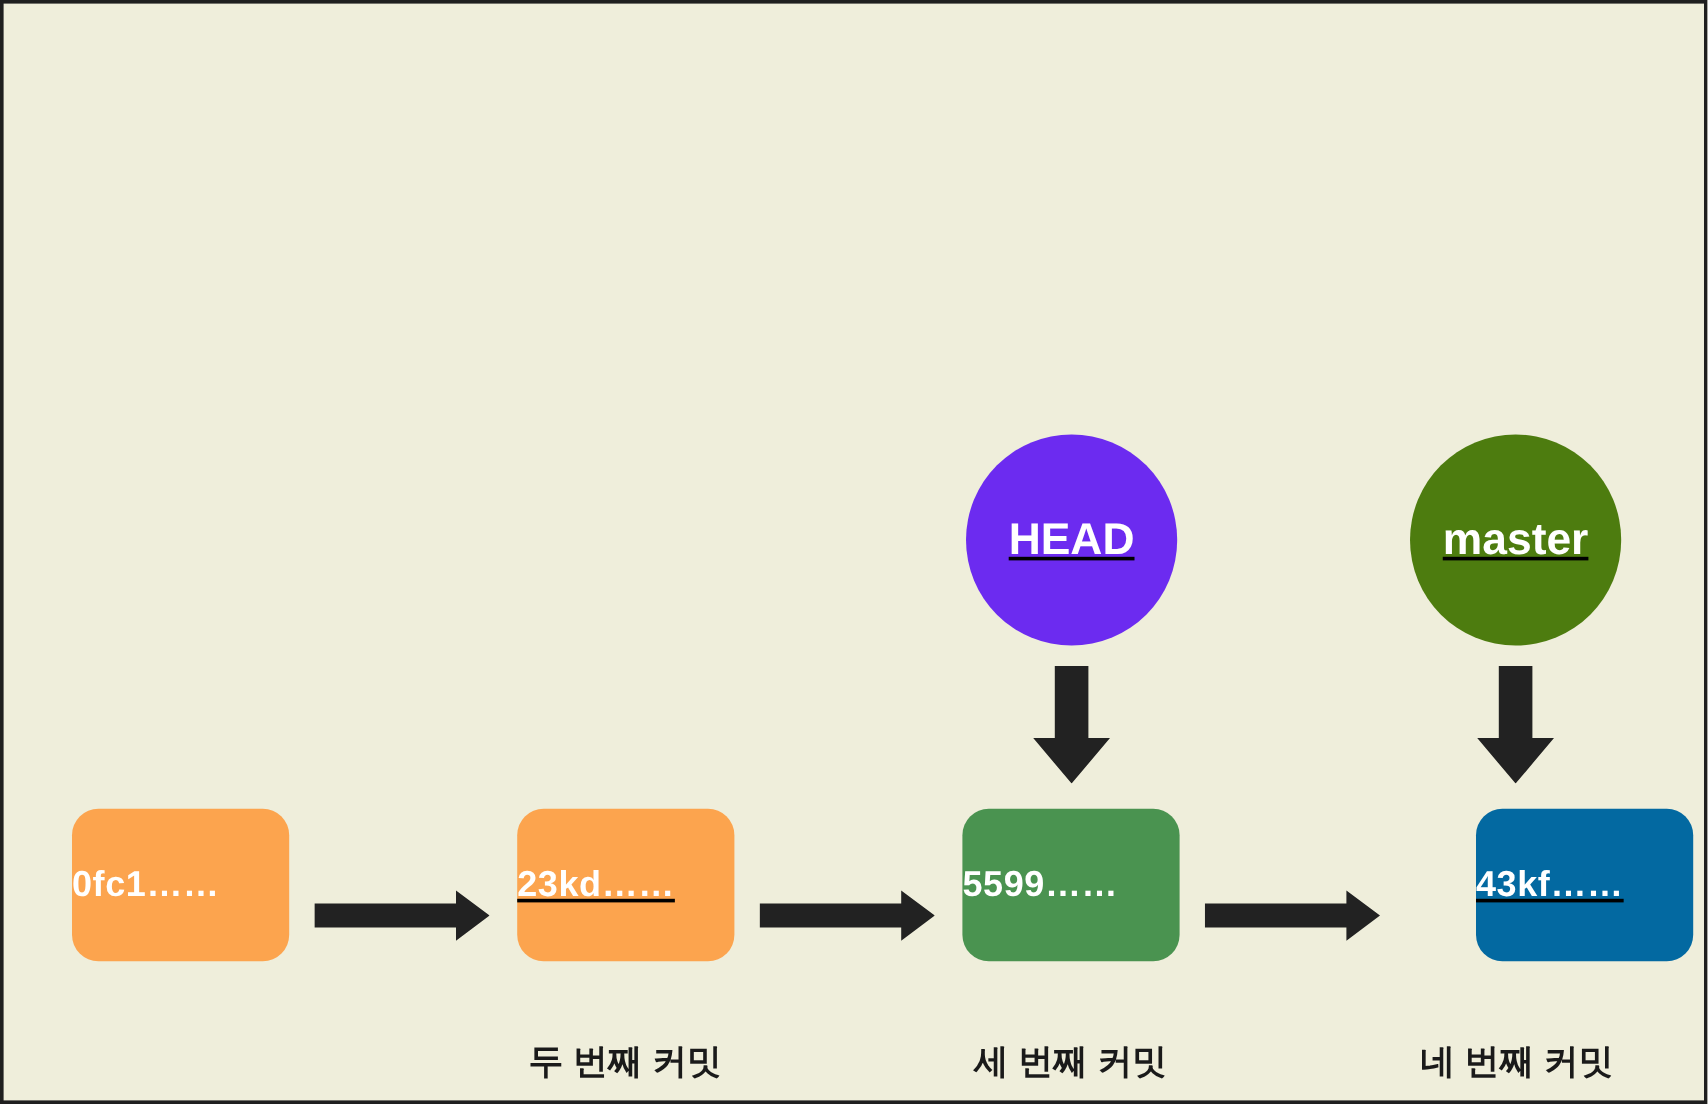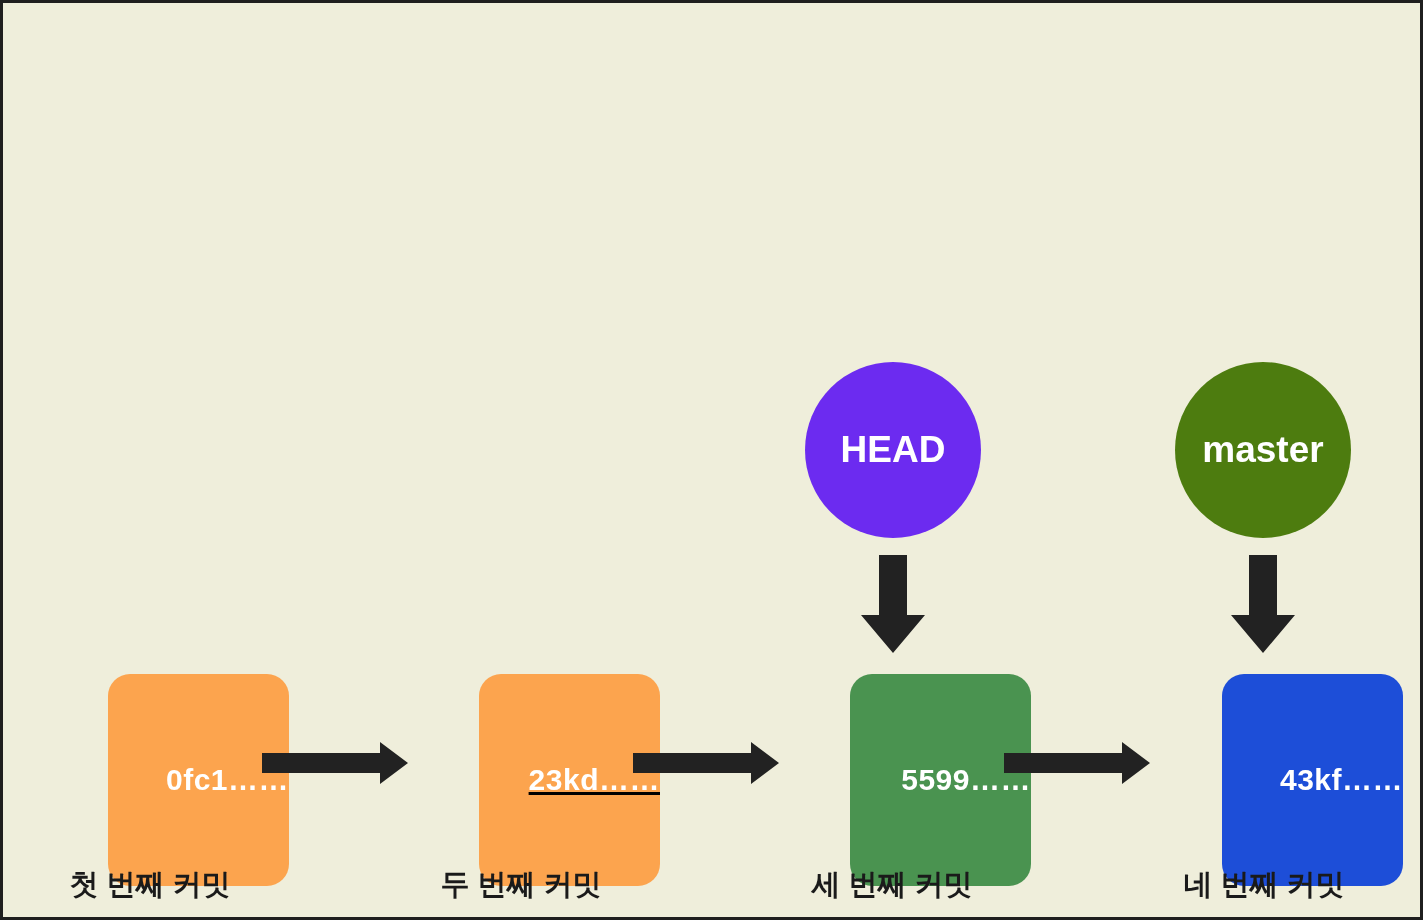--- a/index.html
+++ b/index.html
@@ -15,26 +15,25 @@
     border: 3px solid #1f1f1f;
     box-sizing: border-box;
     overflow: hidden;
     font-family: "Liberation Sans", "DejaVu Sans", sans-serif;
   }
 
   
   .commit-node {
     position: absolute;
     width: 181px;
-    height: 212px;
+    height: 127px;
     border-radius: 22px;
     display: flex;
     align-items: center;
-    justify-content: flex-end;
-    margin-left: 48px;
+    justify-content: flex-start;
   }
   .commit-hash {
     color: #ffffff;
     font-size: 30px;
     font-weight: bold;
     letter-spacing: 0.5px;
     white-space: nowrap;
     user-select: none;
   }
   .commit-caption {
@@ -50,20 +49,21 @@
 
   
   .ref-circle {
     position: absolute;
     width: 176px;
     height: 176px;
     border-radius: 50%;
     display: flex;
     align-items: center;
     justify-content: center;
+    text-decoration: underline;
   }
   .ref-label {
     color: #ffffff;
     font-size: 37px;
     font-weight: bold;
     white-space: nowrap;
     user-select: none;
   }
 
   
@@ -81,21 +81,20 @@
   .arrow-right svg, .arrow-down svg { display: block; }
 </style>
 </head>
 <body>
 
 <div id="canvas">
 
   <div class="commit-node" style="left:57px; top:671px; background:#FCA44E;">
     <span class="commit-hash">0fc1……</span>
   </div>
-  <div class="commit-caption" style="left:17px;">첫 번째 커밋</div>
 
   <div class="arrow-right" style="left:259px;">
     <svg width="146" height="44" viewBox="0 0 146 44" xmlns="http://www.w3.org/2000/svg">
       <polygon points="0,12 118,12 118,1 146,22 118,43 118,32 0,32" fill="#222222"></polygon>
     </svg>
   </div>
 
   <div class="commit-node" style="left:428px; top:671px; background:#FCA44E;text-decoration:underline;">
     <span class="commit-hash">23kd……</span>
   </div>
@@ -111,21 +110,21 @@
     <span class="commit-hash">5599……</span>
   </div>
   <div class="commit-caption" style="left:759px;">세 번째 커밋</div>
 
   <div class="arrow-right" style="left:1001px;">
     <svg width="146" height="44" viewBox="0 0 146 44" xmlns="http://www.w3.org/2000/svg">
       <polygon points="0,12 118,12 118,1 146,22 118,43 118,32 0,32" fill="#222222"></polygon>
     </svg>
   </div>
 
-  <div class="commit-node" style="left:1171px; top:671px; background:#1d4ed8;">
+  <div class="commit-node" style="left:1227px; top:671px; background:#0369a1;text-decoration:underline;">
     <span class="commit-hash">43kf……</span>
   </div>
   <div class="commit-caption" style="left:1131px;">네 번째 커밋</div>
 
   <div class="ref-circle" style="left:802px; top:359px; background:#6C2BF0;">
     <span class="ref-label">HEAD</span>
   </div>
   <div class="arrow-down" style="left:857px; top:552px;">
     <svg width="66" height="98" viewBox="0 0 66 98" xmlns="http://www.w3.org/2000/svg">
       <polygon points="19,0 47,0 47,60 65,60 33,98 1,60 19,60" fill="#222222"></polygon>

